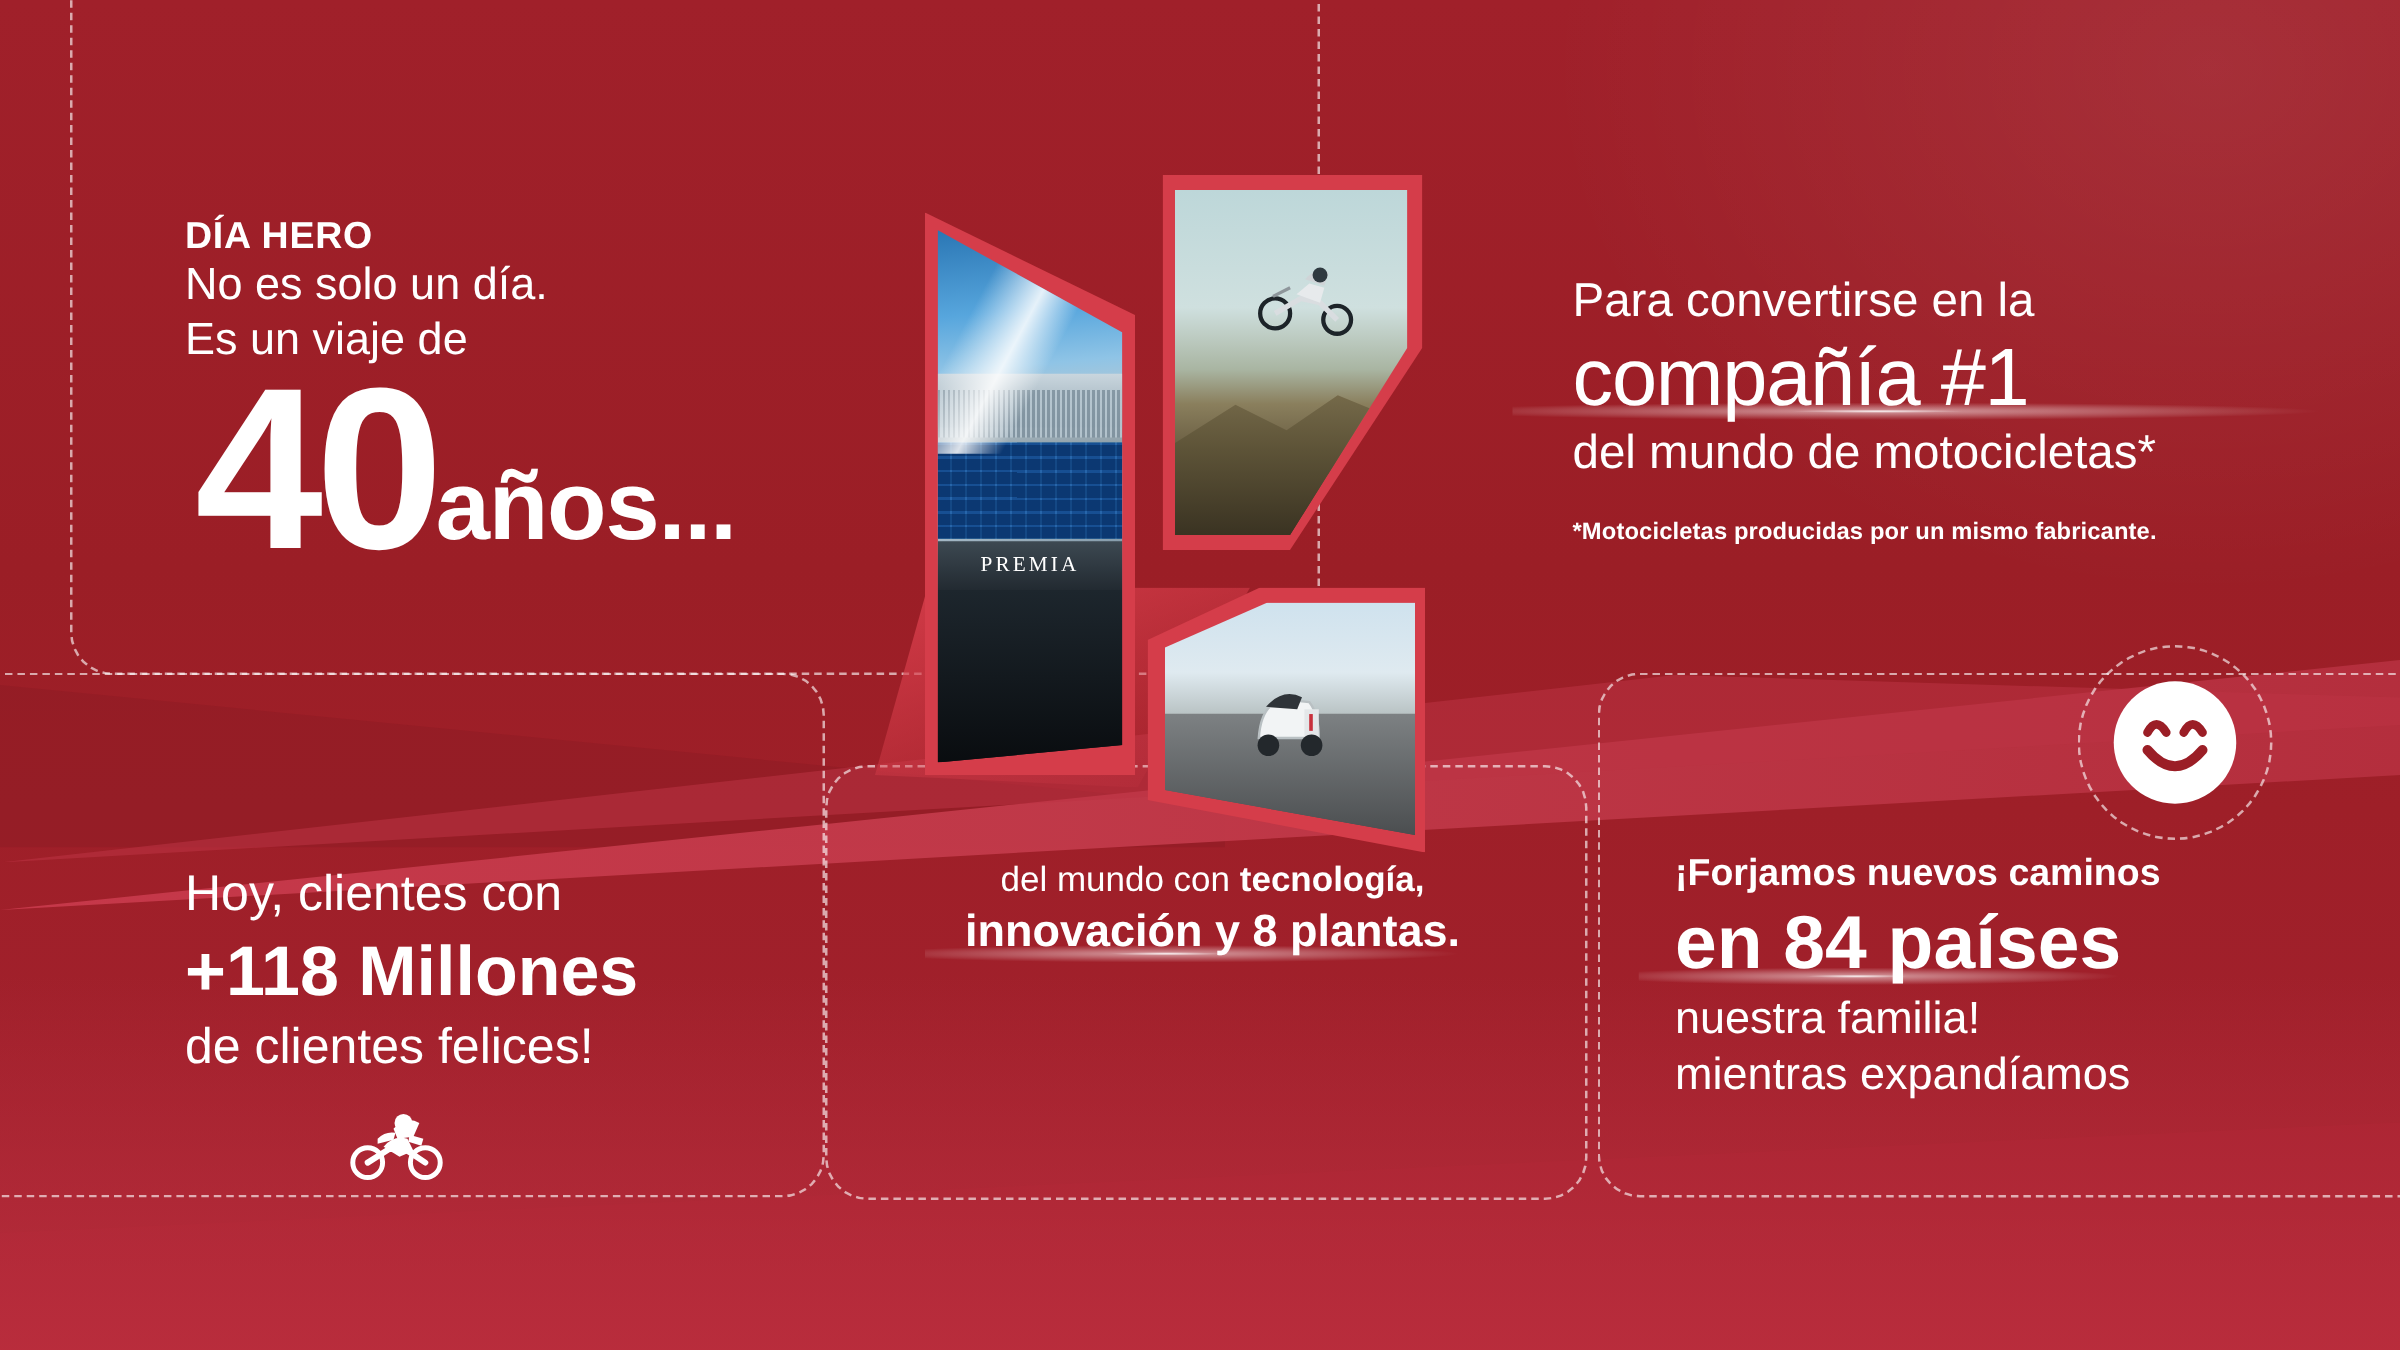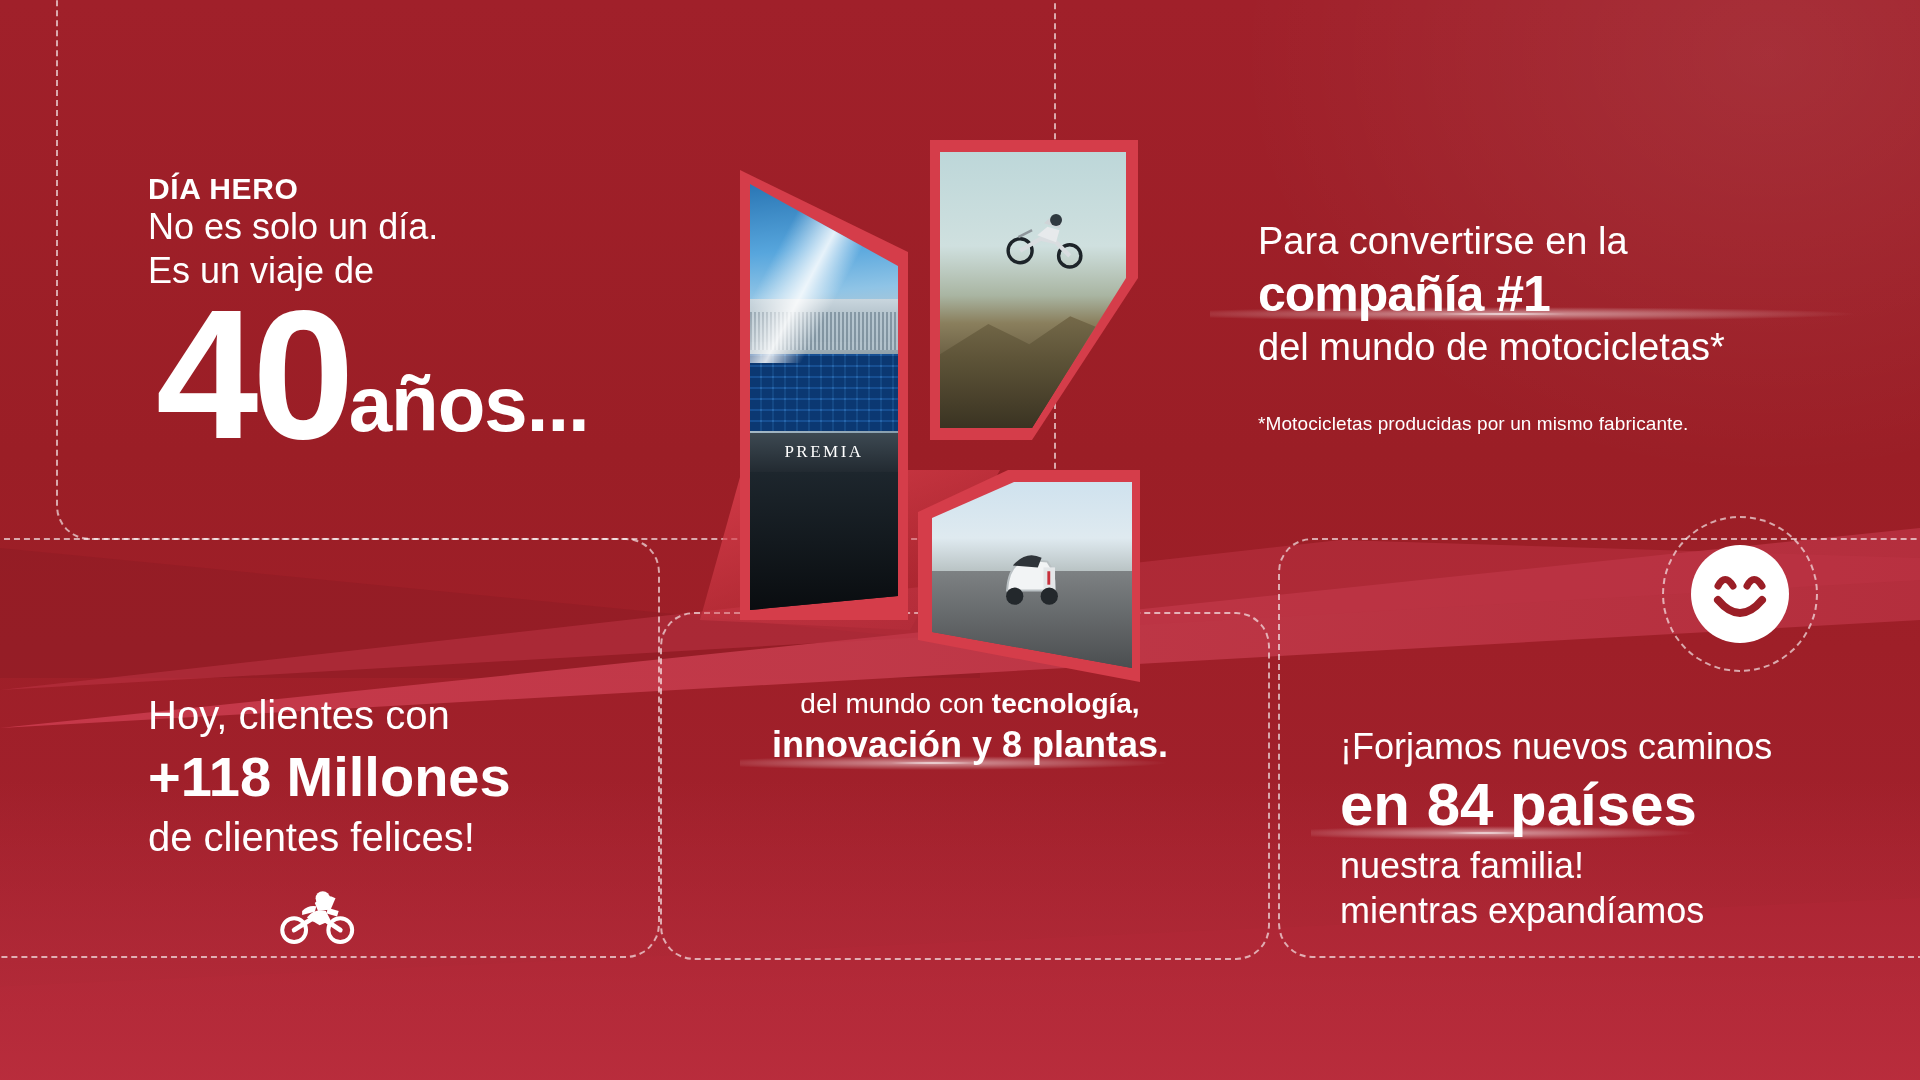--- a/index.html
+++ b/index.html
@@ -73,25 +73,25 @@
   }
   .anos{font-weight:700;font-size:78px;letter-spacing:-1px;}
 
   #tl{left:148px;top:172px;width:560px;}
   #tl .row40{display:flex;align-items:flex-end;padding-left:8px;margin-top:6px;text-align:center;}
 
   
   #tr{left:1258px;top:218px;width:600px;}
   #tr .line1{font-weight:300;font-size:38px;line-height:1.25;}
   #tr .headline{
-    font-weight:700;font-size:50px;line-height:1.04;letter-spacing:-1px;
+    font-weight:400;font-size:65px;line-height:1.04;letter-spacing:-1px;
     position:relative;margin:2px 0 4px;
   }
   #tr .line3{font-weight:300;font-size:38px;line-height:1.25;}
-  #tr .foot{font-weight:400;font-size:19px;margin-top:42px;letter-spacing:.1px;}
+  #tr .foot{font-weight:700;font-size:19px;margin-top:28px;letter-spacing:.1px;}
 
   .glow{
     position:absolute;left:-8%;bottom:-2px;width:116%;height:16px;pointer-events:none;
     background:radial-gradient(ellipse at 42% 50%,rgba(255,255,255,.95) 0%,rgba(255,255,255,.45) 12%,rgba(255,255,255,0) 62%);
   }
 
   
   #bl{left:148px;top:690px;width:480px;text-align:left;}
   #bl .l1{font-weight:300;font-size:40px;line-height:1.25;}
   #bl .l2{font-weight:700;font-size:56px;line-height:1.18;margin:4px 0 2px;}
@@ -99,21 +99,21 @@
 
   
   #bc{left:700px;top:686px;width:540px;text-align:center;}
   #bc .c1{font-weight:300;font-size:34px;line-height:1.3;}
   #bc .c2{font-weight:300;font-size:28px;line-height:1.3;}
   #bc .c2 b,#bc .c3{font-weight:700;}
   #bc .c3{font-size:36px;line-height:1.3;position:relative;display:inline-block;}
 
   
   #br{left:1340px;top:680px;width:520px;text-align:left;}
-  #br .r1{font-weight:400;font-size:36px;line-height:1.26;margin-top:44px;}
+  #br .r1{font-weight:700;font-size:30px;line-height:1.26;}
   #br .r2{font-weight:700;font-size:60px;line-height:1.12;margin:2px 0 4px;position:relative;display:inline-block;}
   #br .r3{font-weight:300;font-size:36px;line-height:1.26;}
 
   
   #moto-icon{position:absolute;left:278px;top:884px;width:80px;height:62px;}
   #smiley-icon{position:absolute;left:1690px;top:544px;width:100px;height:100px;}
 
   
   #collage{position:absolute;left:740px;top:170px;width:400px;height:450px;}
   .panel{position:absolute;overflow:hidden;}

